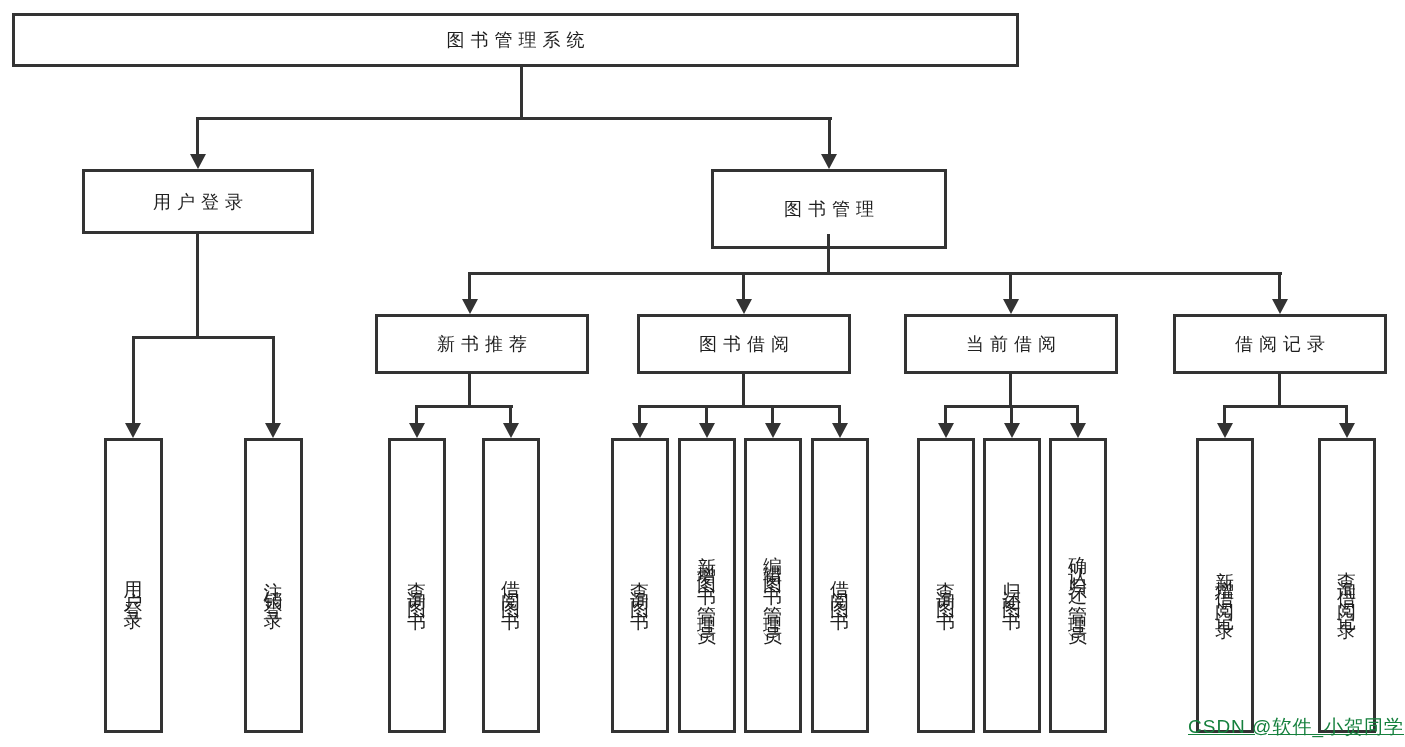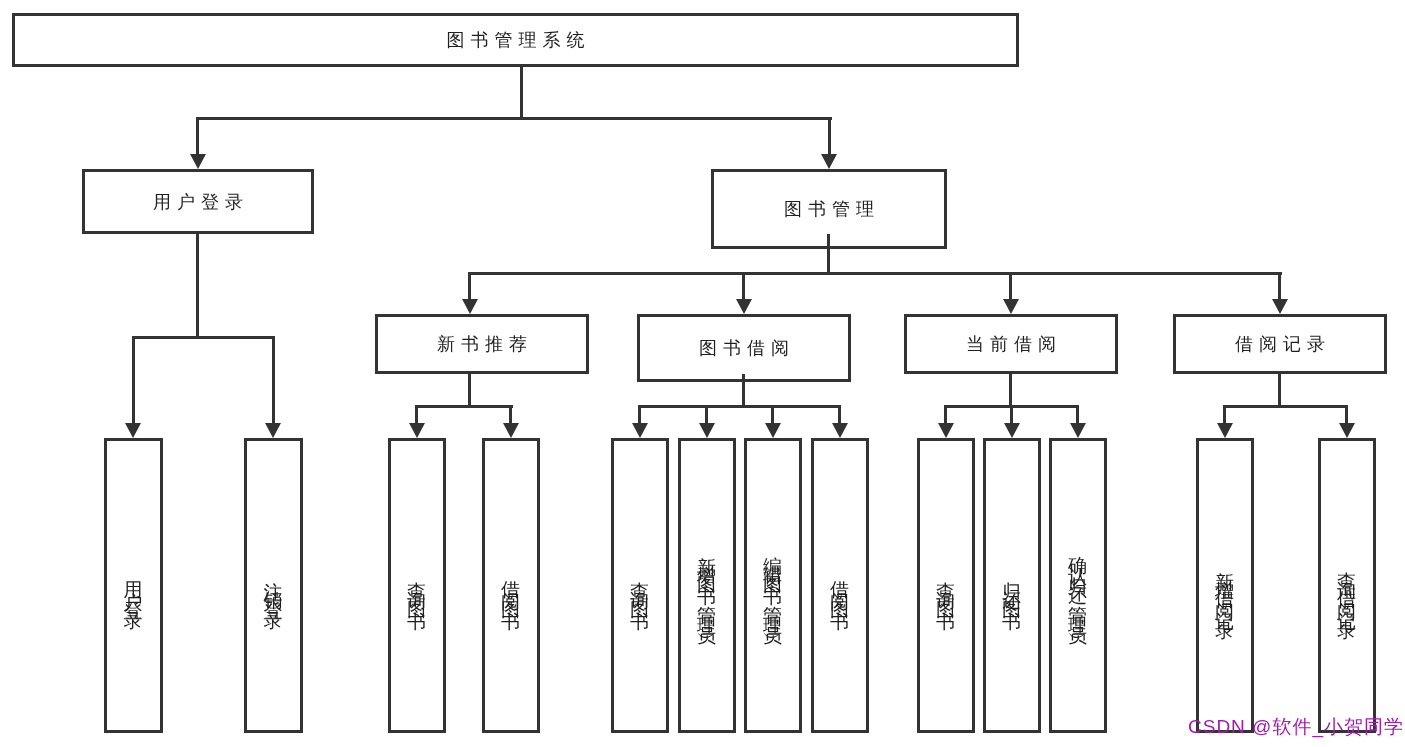--- a/index.html
+++ b/index.html
@@ -19,21 +19,21 @@
     font-size:19px;letter-spacing:10px;line-height:1;white-space:nowrap;
   }
   .ln,.vln{position:absolute;background:#333333;}
   .arrow{
     position:absolute;width:0;height:0;
     border-left:8px solid transparent;border-right:8px solid transparent;
     border-top:15px solid #333333;
   }
   .watermark{
     position:absolute;left:1188px;top:714px;z-index:6;
-    font-size:19px;letter-spacing:1px;color:#a21caf;white-space:nowrap;
+    font-size:19px;letter-spacing:1px;color:#15803d;white-space:nowrap;text-decoration:underline;
   }
 </style>
 </head>
 <body>
 
 <div class="stage">
 
   <div class="box hbox" style="left:12px;top:13px;width:1007px;height:54px">
     <span>图书管理系统</span>
   </div>
@@ -66,21 +66,21 @@
   <div class="vln" style="left:742px;top:272px;width:3px;height:28px"></div>
   <div class="arrow" style="left:736px;top:299px"></div>
   <div class="vln" style="left:1009px;top:272px;width:3px;height:28px"></div>
   <div class="arrow" style="left:1003px;top:299px"></div>
   <div class="vln" style="left:1278px;top:272px;width:3px;height:28px"></div>
   <div class="arrow" style="left:1272px;top:299px"></div>
 
   <div class="box hbox" style="left:375px;top:314px;width:214px;height:60px">
     <span>新书推荐</span>
   </div>
-  <div class="box hbox" style="left:637px;top:314px;width:214px;height:68px">
+  <div class="box hbox" style="left:637px;top:314px;width:214px;height:60px">
     <span>图书借阅</span>
   </div>
   <div class="box hbox" style="left:904px;top:314px;width:214px;height:60px">
     <span>当前借阅</span>
   </div>
   <div class="box hbox" style="left:1173px;top:314px;width:214px;height:60px">
     <span>借阅记录</span>
   </div>
 
   <div class="vln" style="left:468px;top:374px;width:3px;height:31px"></div>

